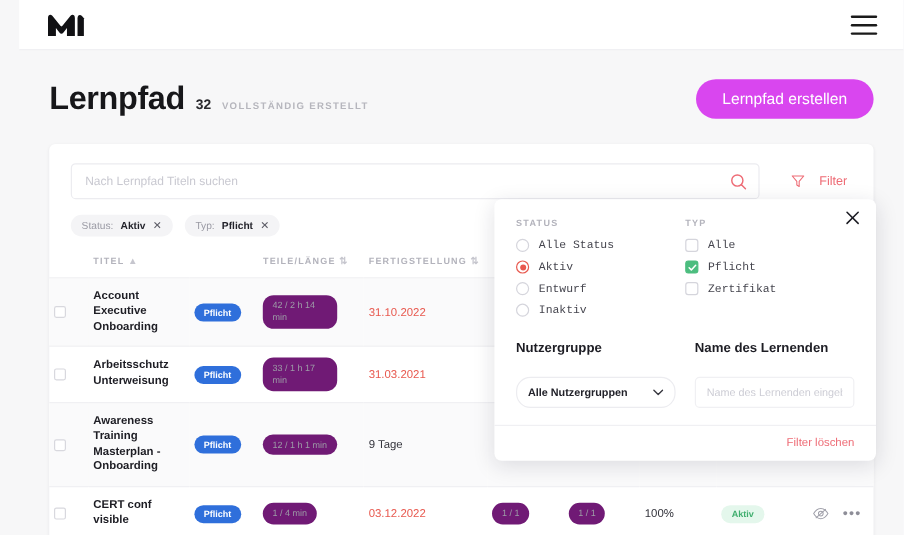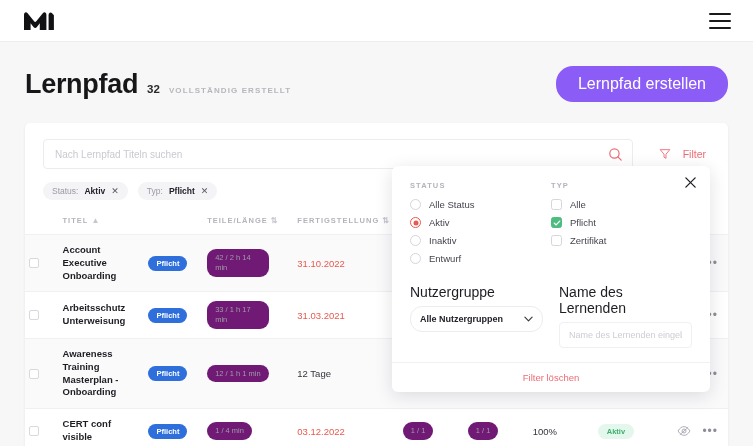--- a/index.html
+++ b/index.html
@@ -2,21 +2,21 @@
 <html><head>
 <meta charset="utf-8">
 <style>
   * { box-sizing: border-box; margin: 0; padding: 0; }
   html, body {
     width: 753px; height: 446px;
     background: #f7f7f8;
     font-family: "Liberation Sans", sans-serif;
     overflow: hidden;
   }
-  .page { position: relative; width: 753px; height: 318px; }
+  .page { position: relative; width: 753px; height: 318px; padding-left: 16px; }
 
   
   .topbar {
     height: 42px; background: #ffffff;
     display: flex; align-items: center; justify-content: space-between;
     padding: 0 22px; border-bottom: 1px solid #ededf0;
   }
   .logo { width: 34px; height: 20px; display: block; }
   .hamburger {
     width: 22px; height: 16px;
@@ -31,23 +31,23 @@
     padding: 24px 25px 0 25px;
   }
   .headleft { display: flex; align-items: baseline; gap: 9px; }
   .h1 { font-size: 27px; font-weight: 700; color: #17171a; letter-spacing: -0.3px; }
   .count { font-size: 11.5px; font-weight: 700; color: #2a2a2e; }
   .countlabel {
     font-size: 8px; font-weight: 700; color: #b6b6bd;
     letter-spacing: 1.1px; text-transform: uppercase;
   }
   .btn-primary {
-    background: #8b5cf6; color: #fff; border: none;
+    background: #d946ef; color: #fff; border: none;
     border-radius: 17px; padding: 9px 22px;
-    font-size: 16px; font-family: "Liberation Sans", sans-serif;
+    font-size: 13px; font-family: "Liberation Sans", sans-serif;
     cursor: pointer; white-space: nowrap;
   }
 
   
   .card {
     margin: 21px 25px 0 25px; background: #ffffff;
     border-radius: 5px; box-shadow: 0 1px 3px rgba(20,20,40,0.07);
     min-height: 330px; position: relative;
   }
   .searchrow {
@@ -112,69 +112,69 @@
   .date-plain { color: #34343c; font-size: 9.5px; }
   .badge-aktiv {
     display: inline-block; background: #e4f7ec; color: #3fae6e;
     border-radius: 9px; font-size: 7.5px; padding: 3px 9px; font-weight: 700;
   }
   .rowicons { display: flex; align-items: center; gap: 11px; justify-content: flex-end; padding-right: 6px; }
   .dots { color: #8e8e98; font-size: 12px; letter-spacing: 1px; cursor: pointer; line-height: 1; }
 
   
   .popover {
-    position: absolute; left: 392px; top: 166px; width: 318px;
+    position: absolute; left: 412px; top: 166px; width: 318px;
     background: #fff; border-radius: 6px;
     box-shadow: 0 4px 18px rgba(20,20,50,0.13); z-index: 20;
   }
   .pop-body { padding: 15px 18px 14px 18px; position: relative; }
   .pop-close {
     position: absolute; right: 12px; top: 9px; width: 14px; height: 14px;
     cursor: pointer; color: #1d1d24;
   }
   .pop-cols { display: flex; }
   .pop-col { flex: 1; }
   .pop-label {
     font-size: 7.5px; font-weight: 700; color: #b3b3bc;
     letter-spacing: 1.1px; text-transform: uppercase; margin-bottom: 9px;
   }
-  .opt { display: flex; align-items: center; gap: 8px; margin-bottom: 7px; cursor: pointer; }
+  .opt { display: flex; align-items: center; gap: 8px; margin-bottom: 7px; cursor: pointer; font-family: Liberation Mono, monospace; }
   .opt span.txt { font-size: 9.5px; color: #45454e; }
   .radio { width: 11px; height: 11px; border: 1px solid #d5d5dc; border-radius: 50%; background: #fff; flex: none; }
   .radio.on { border: 1.5px solid #e8594f; position: relative; }
   .radio.on::after {
     content: ''; position: absolute; left: 50%; top: 50%;
     width: 5px; height: 5px; background: #e8594f; border-radius: 50%;
     transform: translate(-50%,-50%);
   }
   .check { width: 11px; height: 11px; border: 1px solid #d5d5dc; border-radius: 2.5px; background: #fff; flex: none; }
   .check.on {
     background: #4cbd7f; border-color: #4cbd7f;
     display: flex; align-items: center; justify-content: center;
   }
   .fieldrow { display: flex; gap: 16px; margin-top: 13px; }
   .field { flex: 1; }
-  .field-label { font-size: 14px; font-weight: 400; color: #1d1d24; margin-bottom: 6px; }
+  .field-label { font-size: 11px; font-weight: 700; color: #1d1d24; margin-bottom: 18px; }
   .select {
     height: 26px; border: 1px solid #ececf0; border-radius: 12px;
     display: flex; align-items: center; justify-content: space-between;
     padding: 0 9px; font-size: 9px; font-weight: 700; color: #22222a; cursor: pointer;
   }
   .textinput {
     height: 26px; border: 1px solid #f0f0f3; border-radius: 4px;
     display: flex; align-items: center; padding: 0 9px;
   }
   .textinput input {
     border: none; outline: none; width: 100%; background: transparent;
     font-size: 9px; color: #3a3a42; font-family: "Liberation Sans", sans-serif;
   }
   .textinput input::placeholder { color: #cdcdd5; }
   .pop-footer {
     border-top: 1px solid #f0f0f3; padding: 9px 18px;
-    display: flex; justify-content: center;
+    display: flex; justify-content: flex-end;
   }
   .link-clear { color: #ee6b75; font-size: 9.5px; cursor: pointer; }
 </style>
 </head>
 <body>
 
 <div class="page">
 
   <div class="topbar">
     <div>
@@ -315,21 +315,21 @@
           </td>
         </tr>
 
         <tr class="alt">
           <td>
               <span class="cb"></span>
             </td>
           <td class="title-cell">Awareness Training Masterplan - Onboarding</td>
           <td><span class="badge-pflicht">Pflicht</span></td>
           <td><span class="pill-grey">12 / 1 h 1 min</span></td>
-          <td class="date-plain">12 Tage</td>
+          <td class="date-plain">9 Tage</td>
           <td></td>
           <td></td>
           <td></td>
           <td></td>
           <td>
             <div class="rowicons">
               <svg width="14" height="12" viewBox="0 0 20 16" style="cursor:pointer">
                 <path d="M1.5 8 C4 3.6 7 1.8 10 1.8 C13 1.8 16 3.6 18.5 8 C16 12.4 13 14.2 10 14.2 C7 14.2 4 12.4 1.5 8 Z" stroke="#a0a0aa" stroke-width="1.2" fill="none"></path>
                 <circle cx="10" cy="8" r="2.8" stroke="#a0a0aa" stroke-width="1.2" fill="none"></circle>
                 <line x1="4" y1="13.4" x2="16" y2="2.6" stroke="#a0a0aa" stroke-width="1.2"></line>
@@ -383,25 +383,25 @@
           <div class="opt">
             <span class="radio"></span>
             <span class="txt">Alle Status</span>
           </div>
           <div class="opt">
             <span class="radio on"></span>
             <span class="txt">Aktiv</span>
           </div>
           <div class="opt">
             <span class="radio"></span>
+            <span class="txt">Entwurf</span>
+          </div>
+          <div class="opt">
+            <span class="radio"></span>
             <span class="txt">Inaktiv</span>
-          </div>
-          <div class="opt">
-            <span class="radio"></span>
-            <span class="txt">Entwurf</span>
           </div>
         </div>
 
         <div class="pop-col">
           <div class="pop-label">TYP</div>
 
           <div class="opt">
             <span class="check"></span>
             <span class="txt">Alle</span>
           </div>

